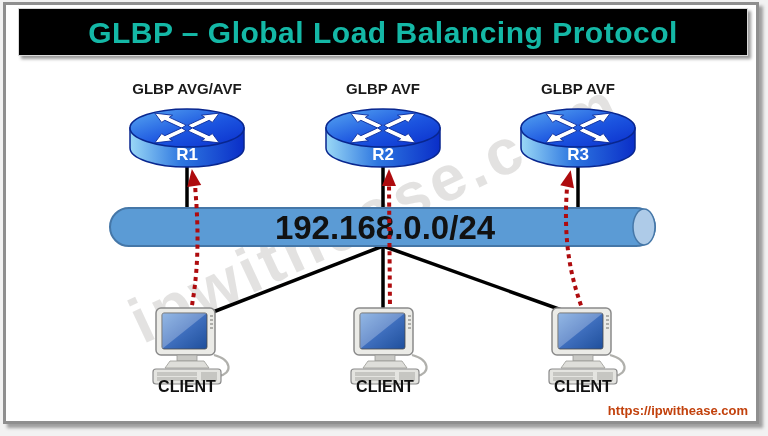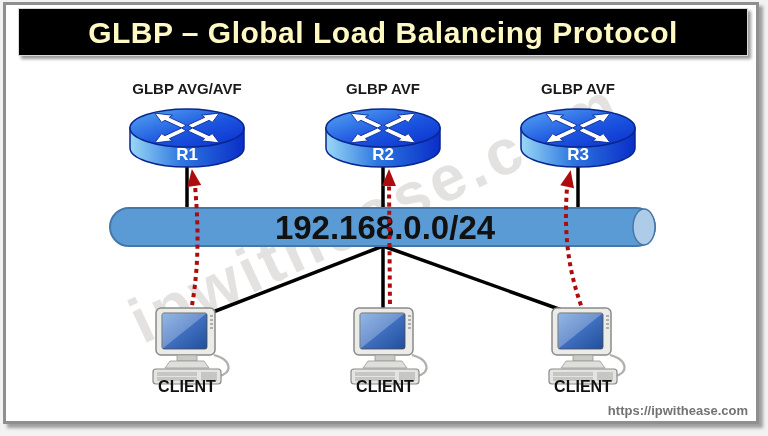--- a/index.html
+++ b/index.html
@@ -10,28 +10,28 @@
   }
   .frame{
     position:absolute;left:3px;top:2px;width:750px;height:416px;
     background:#ffffff;border:3px solid #8f8f8f;
     box-shadow:4px 4px 3px #9f9f9f;
   }
   .banner{
     position:absolute;left:18px;top:8px;width:730px;height:48px;
     background:#000;border:1px solid #d8d8d8;
     box-shadow:3px 3px 3px #9a9a9a;
-    color:#fef9c3;font-size:30px;font-weight:bold;
+    color:#14b8a6;font-size:30px;font-weight:bold;
     text-align:center;line-height:48px;letter-spacing:0.5px;
     box-sizing:border-box;
   }
   .diagram{position:absolute;left:0;top:0;width:768px;height:436px;}
   .site-link{
     position:absolute;top:403px;right:20px;
-    color:#737373;font-size:13px;font-weight:bold;
+    color:#c2410c;font-size:13px;font-weight:bold;
   }
 </style>
 </head>
 <body>
 
 <div class="frame"></div>
 
 <div class="banner">
   <span>GLBP – Global Load Balancing Protocol</span>
 </div>

